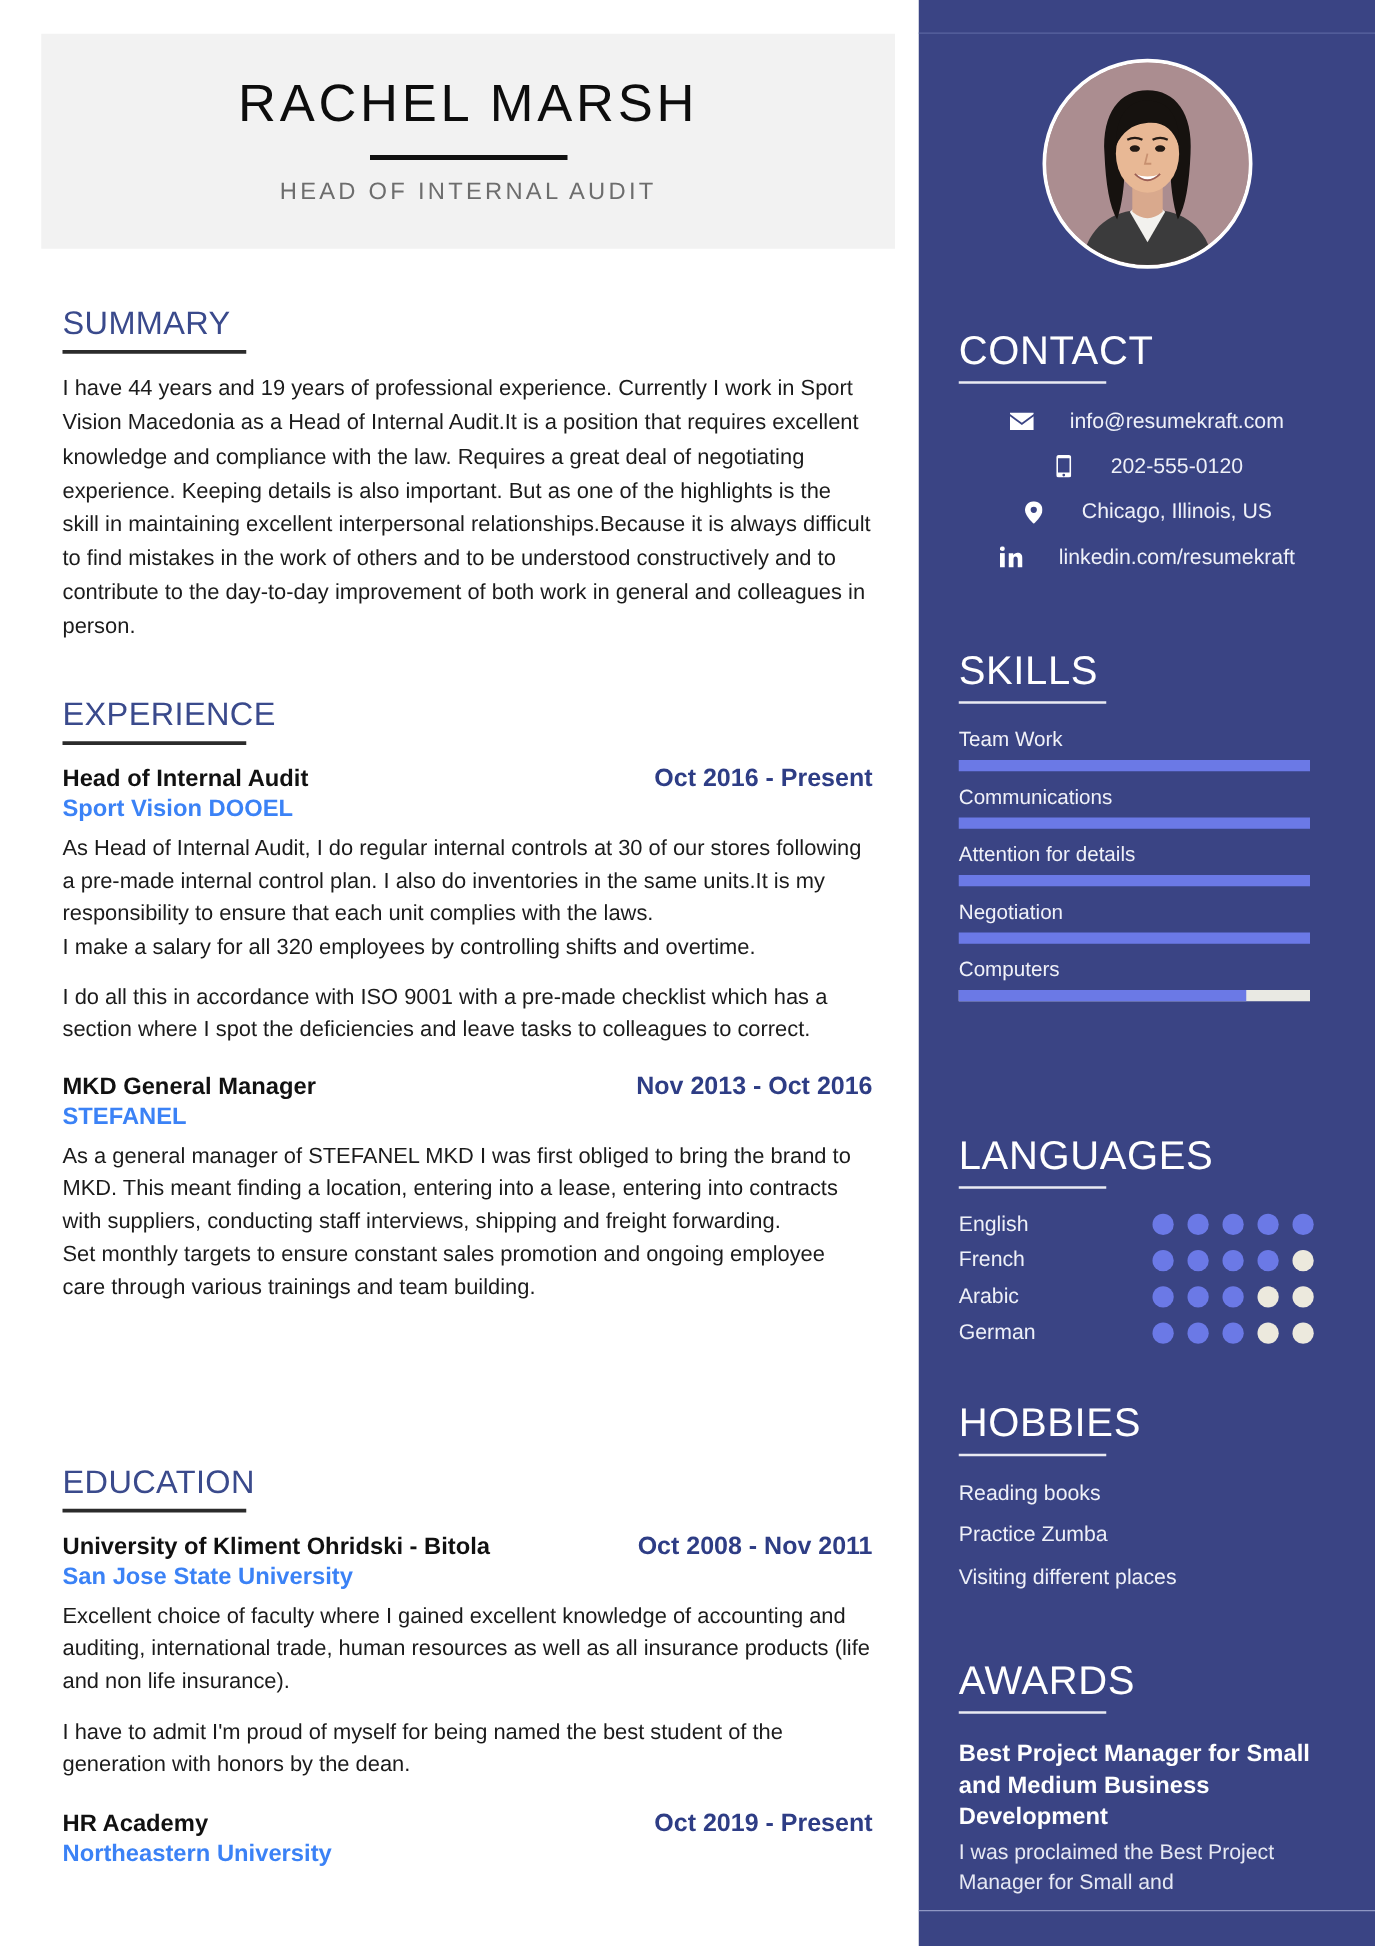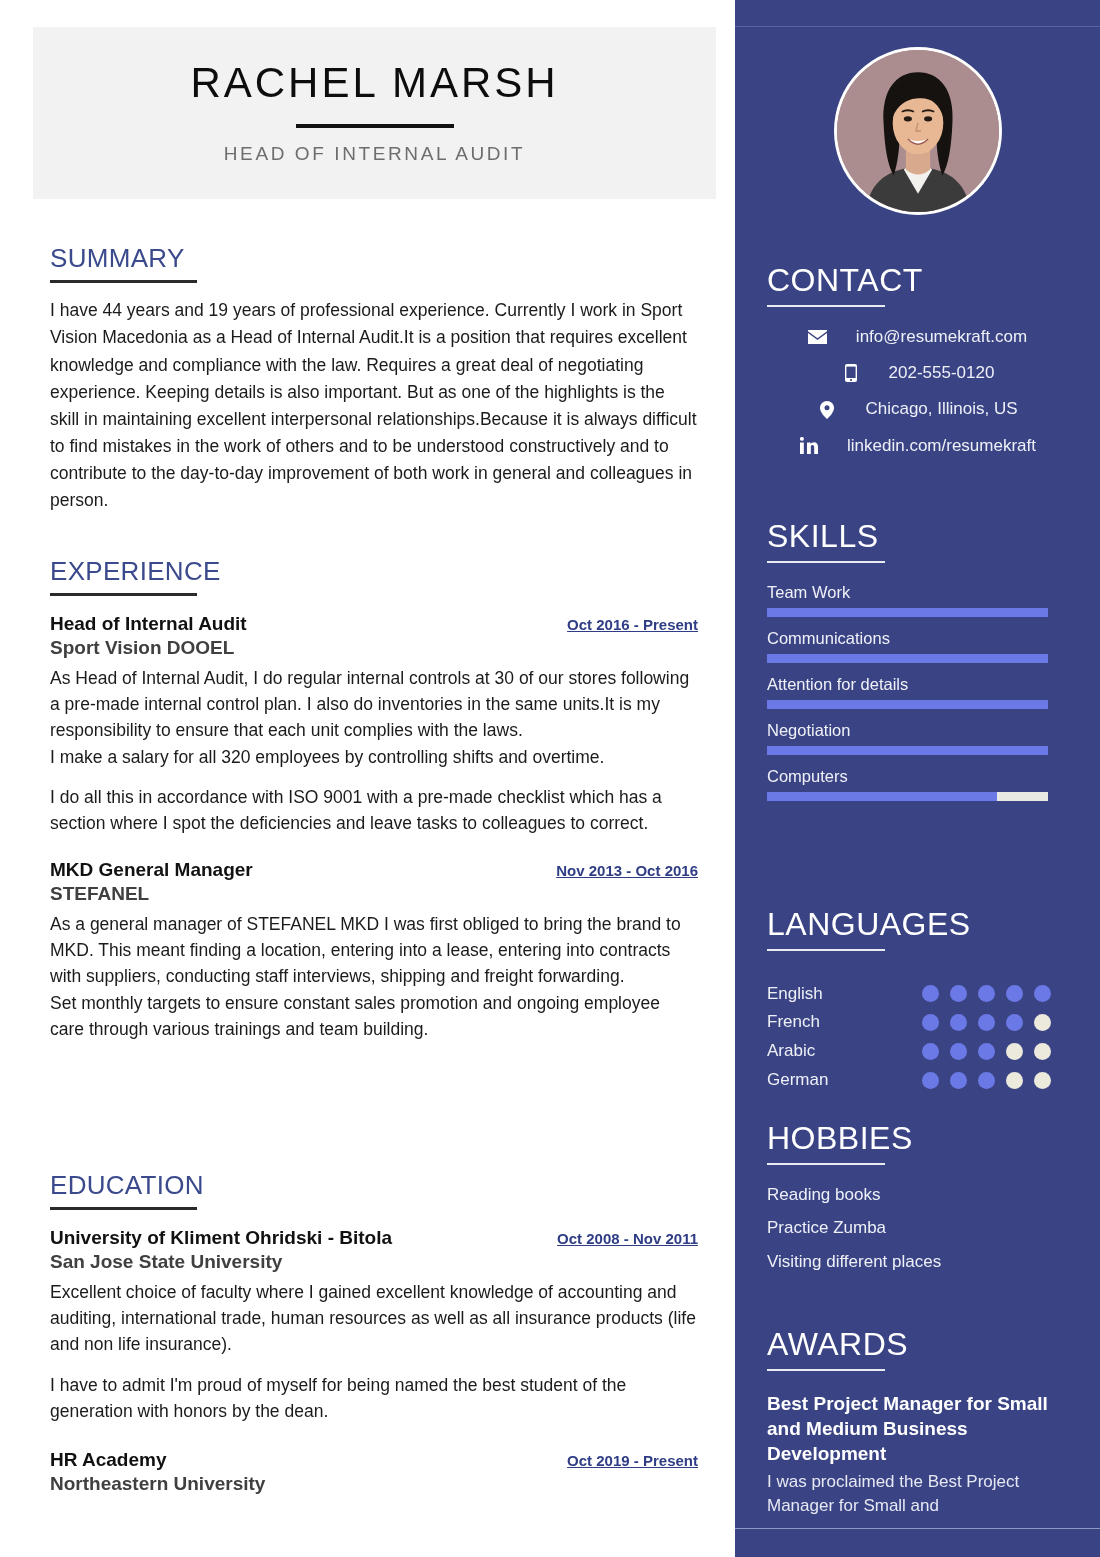--- a/index.html
+++ b/index.html
@@ -105,22 +105,22 @@
   }
   .sec-h-rule { width:147px; height:3px; background:#2b2b2b; margin-top:8px; }
 
   .body-p {
     color:#1b1b1b; font-size:17.5px; line-height:1.55; margin-top:14px;
   }
 
   .entry { margin-top:16px; }
   .entry-head { display:flex; justify-content:space-between; align-items:baseline; }
   .entry-title { font-size:19px; font-weight:bold; color:#111; line-height:1.25; }
-  .entry-date { font-size:15px; font-weight:bold; color:#2e3d85; white-space:nowrap;text-decoration:underline; }
-  .entry-sub { font-size:19px; font-weight:bold; color:#404040; line-height:1.25; }
+  .entry-date { font-size:20px; font-weight:bold; color:#2e3d85; white-space:nowrap; }
+  .entry-sub { font-size:19px; font-weight:bold; color:#3b82f6; line-height:1.25; }
   .entry-p { color:#1b1b1b; font-size:17.5px; line-height:1.5; margin-top:5px; }
   .entry-p + .entry-p { margin-top:14px; }
 </style>
 </head>
 <body>
 
 <div class="page">
 
   <div class="main">
 
@@ -309,21 +309,21 @@
             <div class="skill-fill" style="width: 82%;"></div>
           </div>
         </div>
 
       </div>
     </div>
 
     <div class="side-section" style="top:908px;">
       <div class="side-h">LANGUAGES</div>
       <div class="side-h-rule"></div>
-      <div style="margin-top:34px;">
+      <div style="margin-top:20px;">
 
         <div class="lang-row">
           <div class="lang-name">English</div>
           <div class="dots">
               <span class="dot on"></span>
               <span class="dot on"></span>
               <span class="dot on"></span>
               <span class="dot on"></span>
               <span class="dot on"></span>
             </div>

